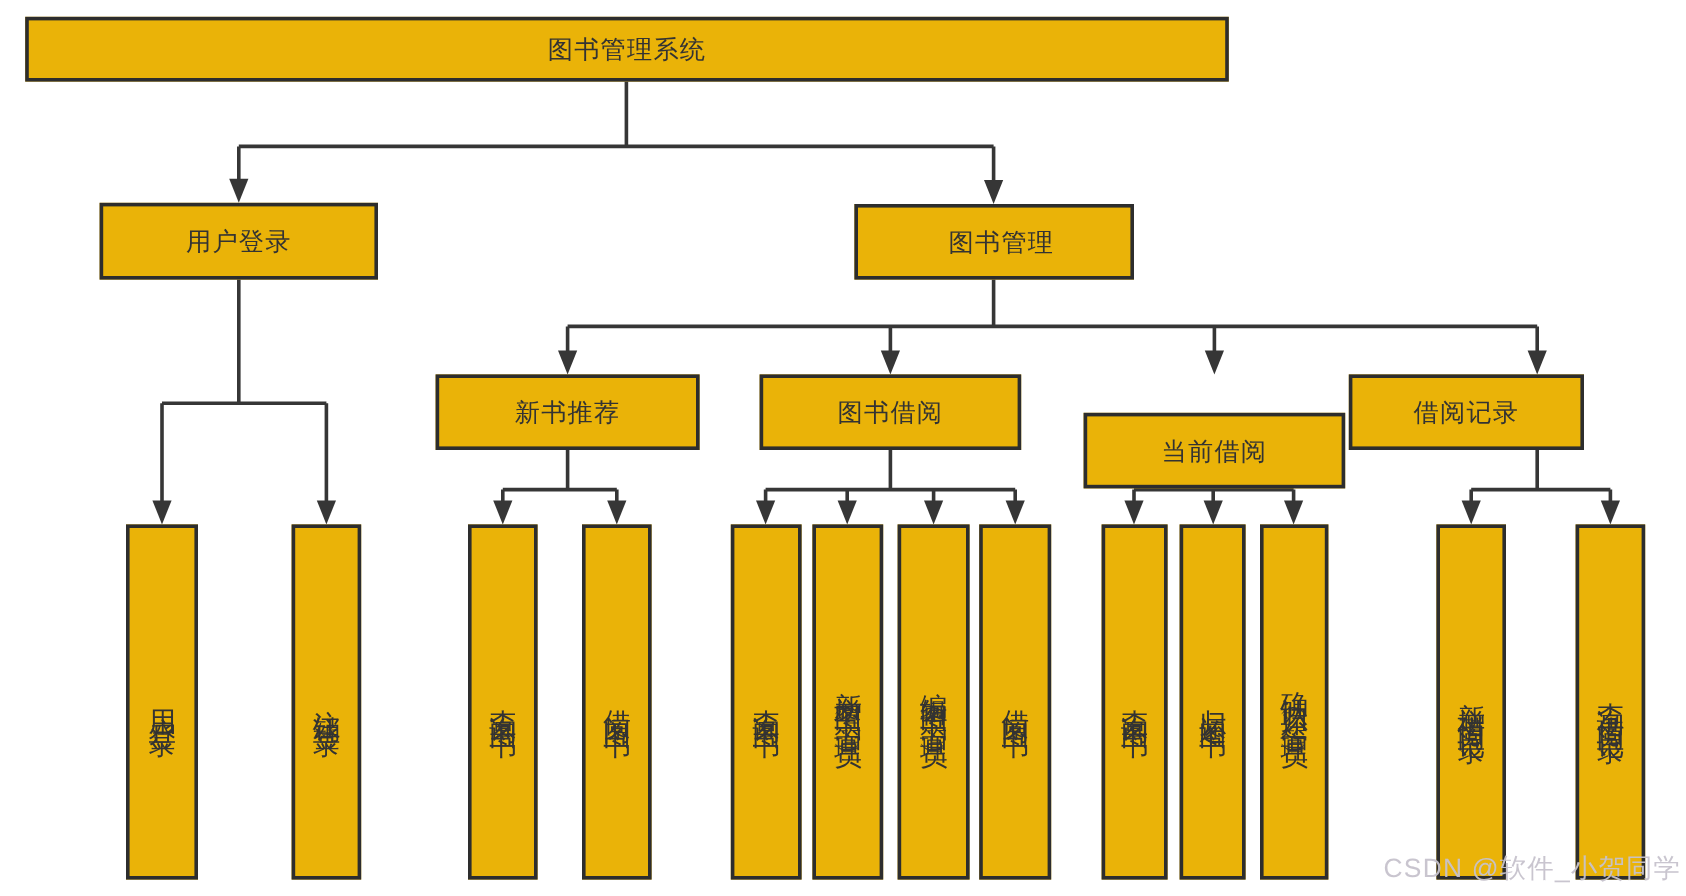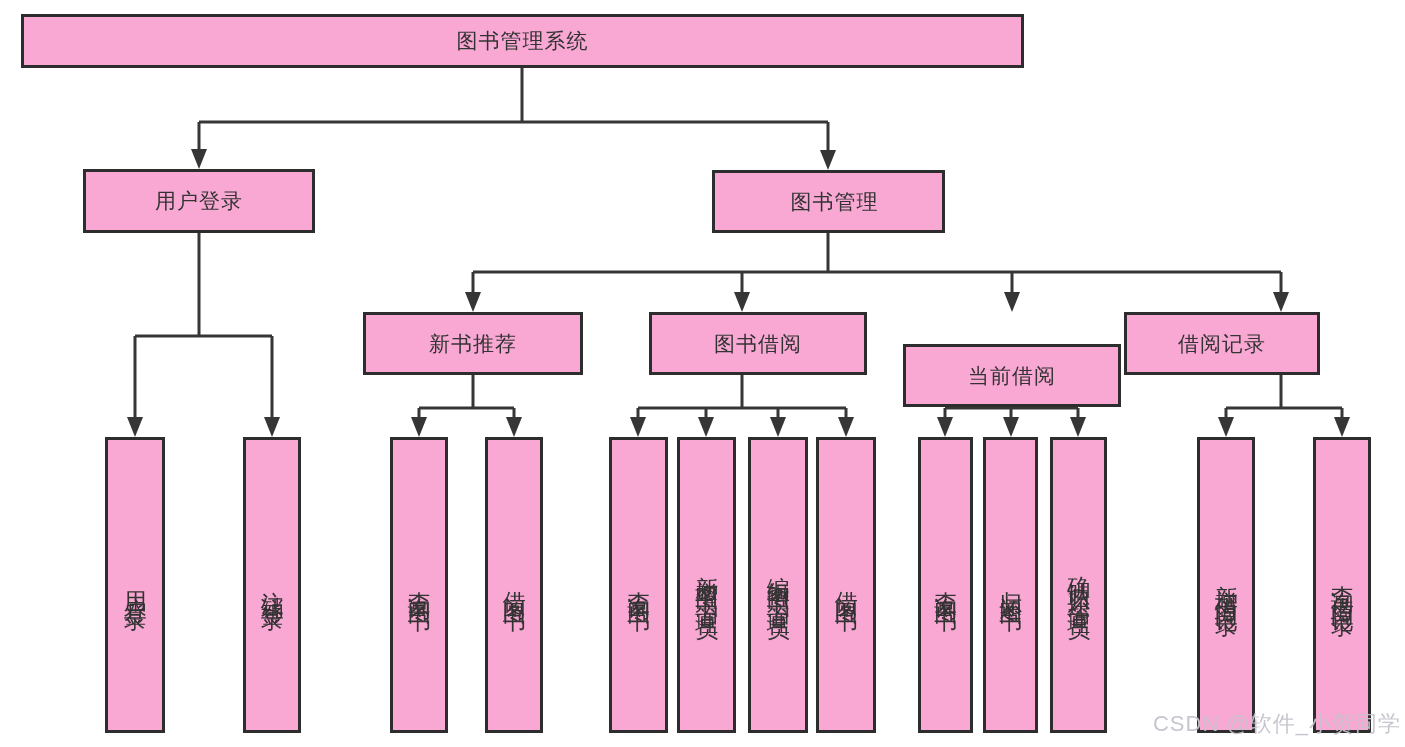--- a/index.html
+++ b/index.html
@@ -7,21 +7,21 @@
     position:relative;
     width:1405px; height:747px;
     background:#ffffff;
     font-family:"Liberation Sans", sans-serif;
     overflow:hidden;
   }
   .connectors { position:absolute; left:0; top:0; width:1405px; height:747px; }
   .box {
     position:absolute;
     box-sizing:border-box;
-    background:#f9a8d4;
+    background:#eab308;
     border:3px solid #2d2d2d;
     display:flex;
     align-items:center;
     justify-content:center;
     color:#333333;
     text-align:center;
   }
   .hbox { font-size:21px; letter-spacing:1px; }
   .vbox {
     writing-mode:vertical-rl;
@@ -90,21 +90,21 @@
       <polygon points="1334,417 1350,417 1342,437"></polygon>
     </g>
   </svg>
 
   <div class="box hbox" style="left:21px; top:14px; width:1003px; height:54px;">图书管理系统</div>
 
   <div class="box hbox" style="left:83px; top:169px; width:232px; height:64px;">用户登录</div>
   <div class="box hbox" style="left:712px; top:170px; width:233px; height:63px;padding-left:12px;">图书管理</div>
 
   <div class="box hbox" style="left:363px; top:312px; width:220px; height:63px;font-family:Liberation Serif, serif;">新书推荐</div>
-  <div class="box hbox" style="left:633px; top:312px; width:218px; height:63px;margin-left:16px;">图书借阅</div>
+  <div class="box hbox" style="left:633px; top:312px; width:218px; height:63px;">图书借阅</div>
   <div class="box hbox" style="left:903px; top:312px; width:218px; height:63px;margin-top:32px;">当前借阅</div>
   <div class="box hbox" style="left:1124px; top:312px; width:196px; height:63px;">借阅记录</div>
 
   <div class="box vbox" style="left:105px; top:437px; width:60px; height:296px;">用户登录</div>
   <div class="box vbox" style="left:243px; top:437px; width:58px; height:296px;">注销登录</div>
 
   <div class="box vbox" style="left:390px; top:437px; width:58px; height:296px;">查询图书</div>
   <div class="box vbox" style="left:485px; top:437px; width:58px; height:296px;">借阅图书</div>
 
   <div class="box vbox" style="left:609px; top:437px; width:59px; height:296px;">查询图书</div>

